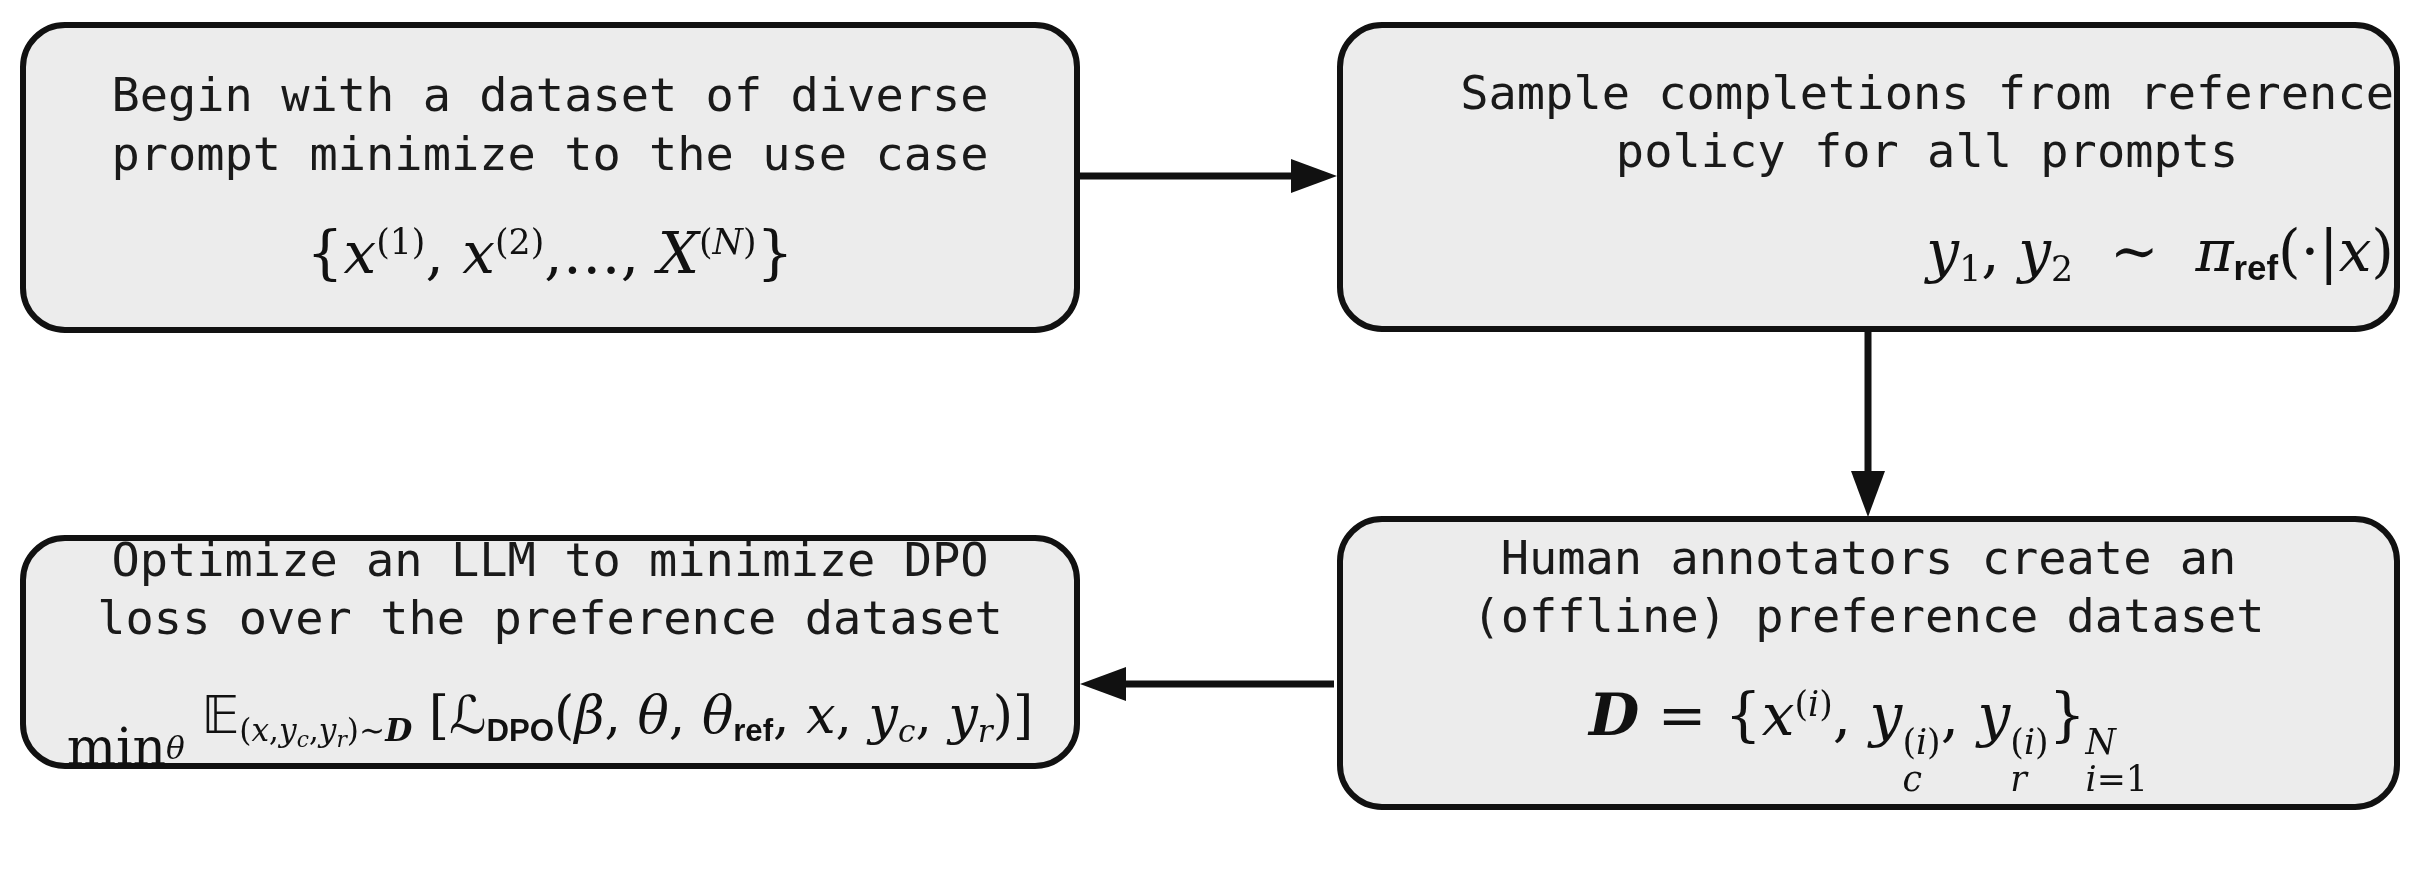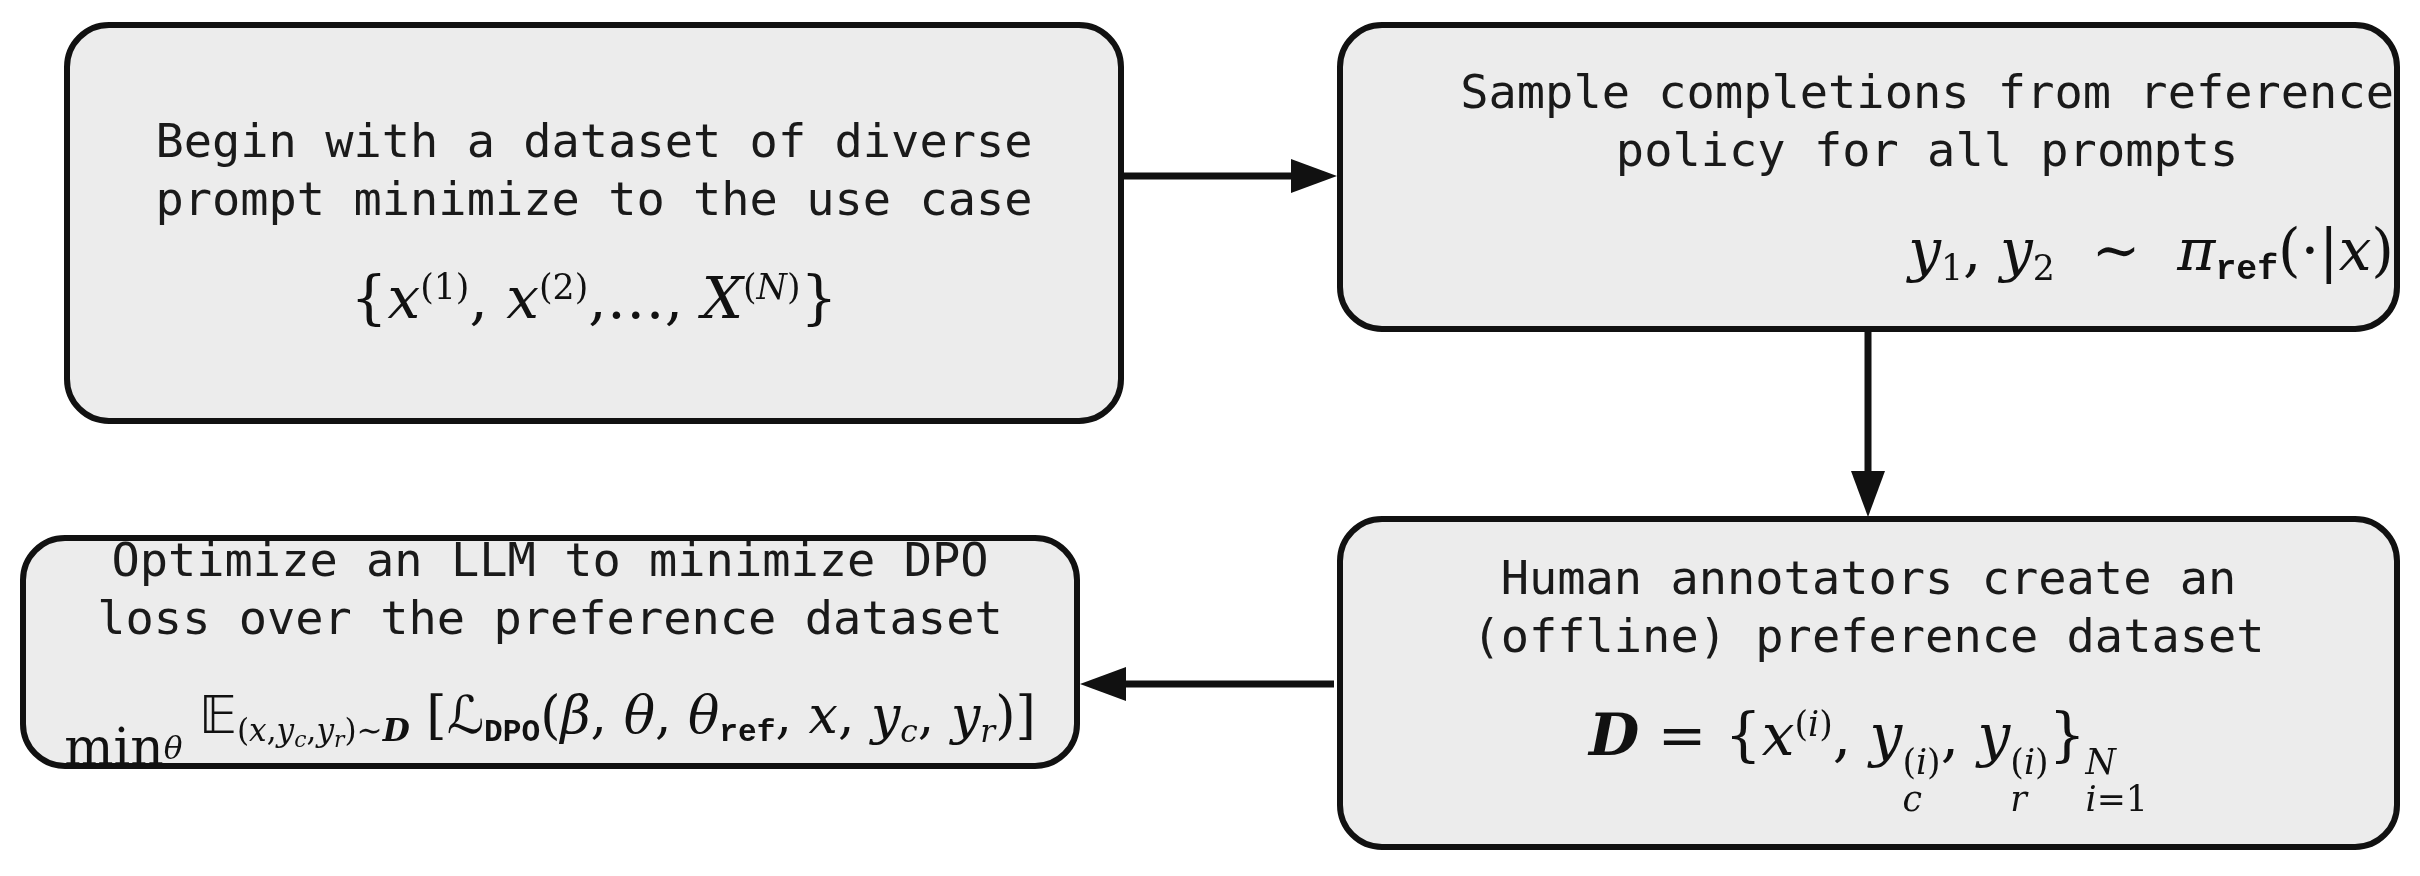--- a/index.html
+++ b/index.html
@@ -15,21 +15,21 @@
               font-size:47px;line-height:1.24;color:#1a1a1a;letter-spacing:0px;}
   .formula{margin-top:36px;font-family:"DejaVu Serif","Liberation Serif",serif;
            font-size:58px;color:#111;white-space:nowrap;line-height:1.2;}
   .formula-small{font-size:52px;}
   
   .up{font-style:normal;}
   .it{font-style:italic;}
   .cal{font-style:italic;font-weight:700;}
   .scr{font-style:normal;font-family:"DejaVu Sans","DejaVu Serif",serif;}
   .bb{font-style:normal;font-family:"DejaVu Sans","DejaVu Serif",sans-serif;}
-  .monob{font-family:Liberation Mono, monospace;font-weight:700;font-style:normal;}
+  .monob{font-family:Liberation Sans, sans-serif;font-weight:700;font-style:normal;}
   .sup{font-size:60%;vertical-align:0.55em;}
   .sub{font-size:60%;vertical-align:-0.28em;}
   .sub .sub, .sup .sub{font-size:70%;}
   .stack{display:inline-flex;flex-direction:column;align-items:flex-start;
          font-size:60%;line-height:1.05;vertical-align:-0.55em;}
   .stack > span{display:block;}
   .underop{display:inline-flex;flex-direction:row;align-items:center;
            line-height:1;vertical-align:-0.62em;}
   .underop .underscript{font-size:60%;margin-top:4px;}
 </style>
@@ -46,37 +46,37 @@
     <g>
       <line x1="1868" y1="332" x2="1868" y2="474"></line>
       <polygon points="1851,471 1868,517 1885,471"></polygon>
     </g>
     <g>
       <line x1="1334" y1="684" x2="1123" y2="684"></line>
       <polygon points="1126,667 1080,684 1126,701"></polygon>
     </g>
   </svg>
 
-  <div class="box" style="left:20px;top:22px;width:1060px;height:402px;margin-left:44px;">
+  <div class="box" style="left:20px;top:22px;width:1060px;height:311px;">
     <div class="text-block">
       <div>Begin with a dataset of diverse</div>
       <div>prompt minimize to the use case</div>
     </div>
     <div class="formula" aria-label="{x^(1), x^(2),…, X^(N)}"><span class="up">{</span><span class="it">x</span><span class="sup"><span class="up">(1)</span></span><span class="up">,&nbsp;</span><span class="it">x</span><span class="sup"><span class="up">(2)</span></span><span class="up">,…,&nbsp;</span><span class="it">X</span><span class="sup"><span class="up">(</span><span class="it">N</span><span class="up">)</span></span><span class="up">}</span></div>
   </div>
 
   <div class="box" style="left:1337px;top:22px;width:1063px;height:310px;align-items:flex-end;">
     <div class="text-block">
       <div>Sample completions from reference</div>
       <div>policy for all prompts</div>
     </div>
     <div class="formula" aria-label="y_1, y_2 ∼ π_ref(·|x)"><span class="it">y</span><span class="sub"><span class="up">1</span></span><span class="up">,&nbsp;</span><span class="it">y</span><span class="sub"><span class="up">2</span></span><span class="up">&nbsp;&nbsp;∼&nbsp;&nbsp;</span><span class="it">π</span><span class="sub"><span class="monob">ref</span></span><span class="up">(·|</span><span class="it">x</span><span class="up">)</span></div>
   </div>
 
-  <div class="box" style="left:1337px;top:516px;width:1063px;height:334px;">
+  <div class="box" style="left:1337px;top:516px;width:1063px;height:294px;">
     <div class="text-block">
       <div>Human annotators create an</div>
       <div>(offline) preference dataset</div>
     </div>
     <div class="formula" aria-label="D = {x^(i), y_c^(i), y_r^(i)}_{i=1}^N"><span class="cal">D</span><span class="up">&nbsp;=&nbsp;</span><span class="up">{</span><span class="it">x</span><span class="sup"><span class="up">(</span><span class="it">i</span><span class="up">)</span></span><span class="up">,&nbsp;</span><span class="it">y</span><span class="stack">
           <span><span class="up">(</span><span class="it">i</span><span class="up">)</span></span>
           <span><span class="it">c</span></span>
         </span><span class="up">,&nbsp;</span><span class="it">y</span><span class="stack">
           <span><span class="up">(</span><span class="it">i</span><span class="up">)</span></span>
           <span><span class="it">r</span></span>

